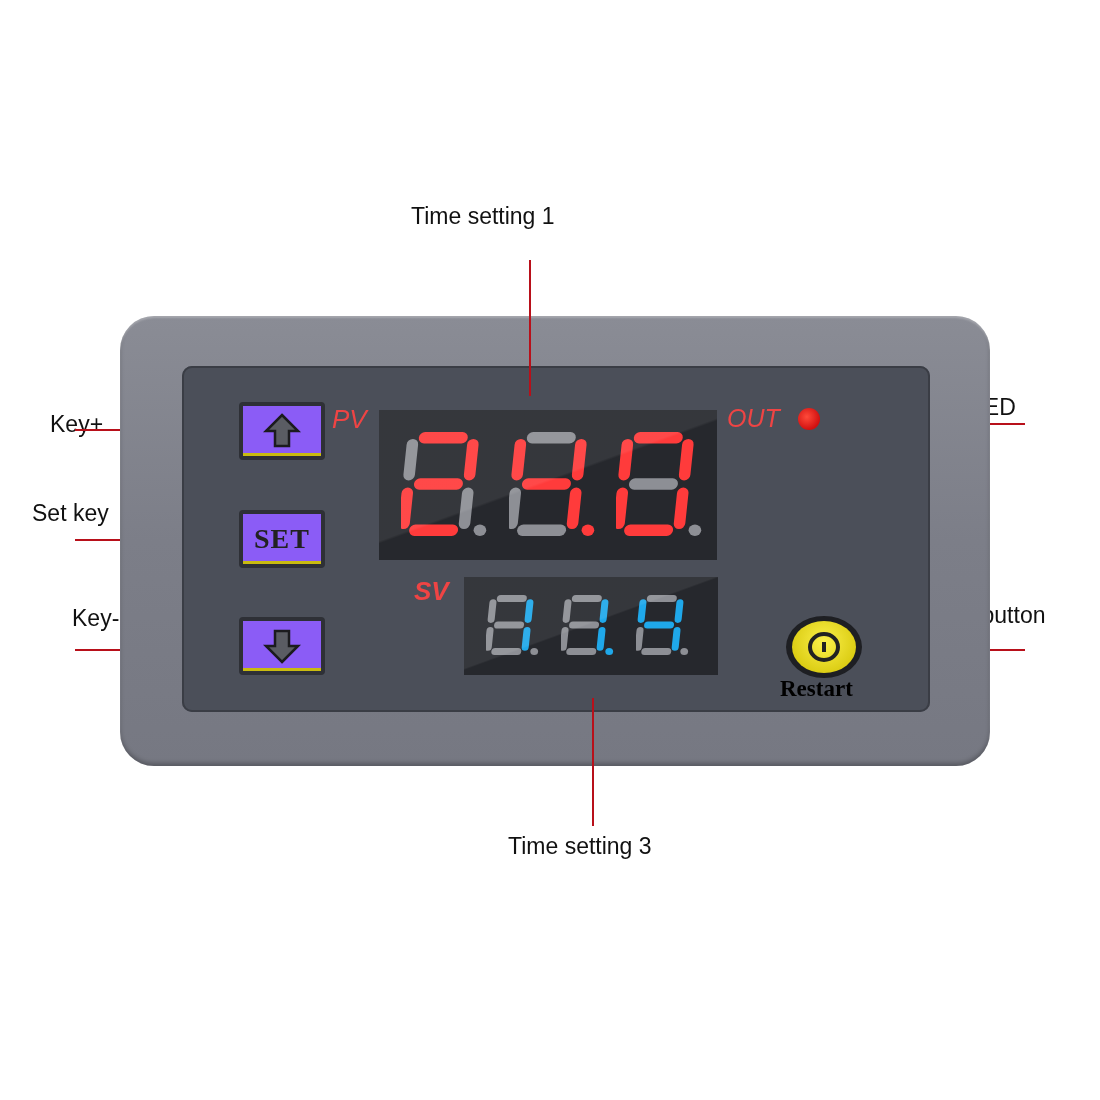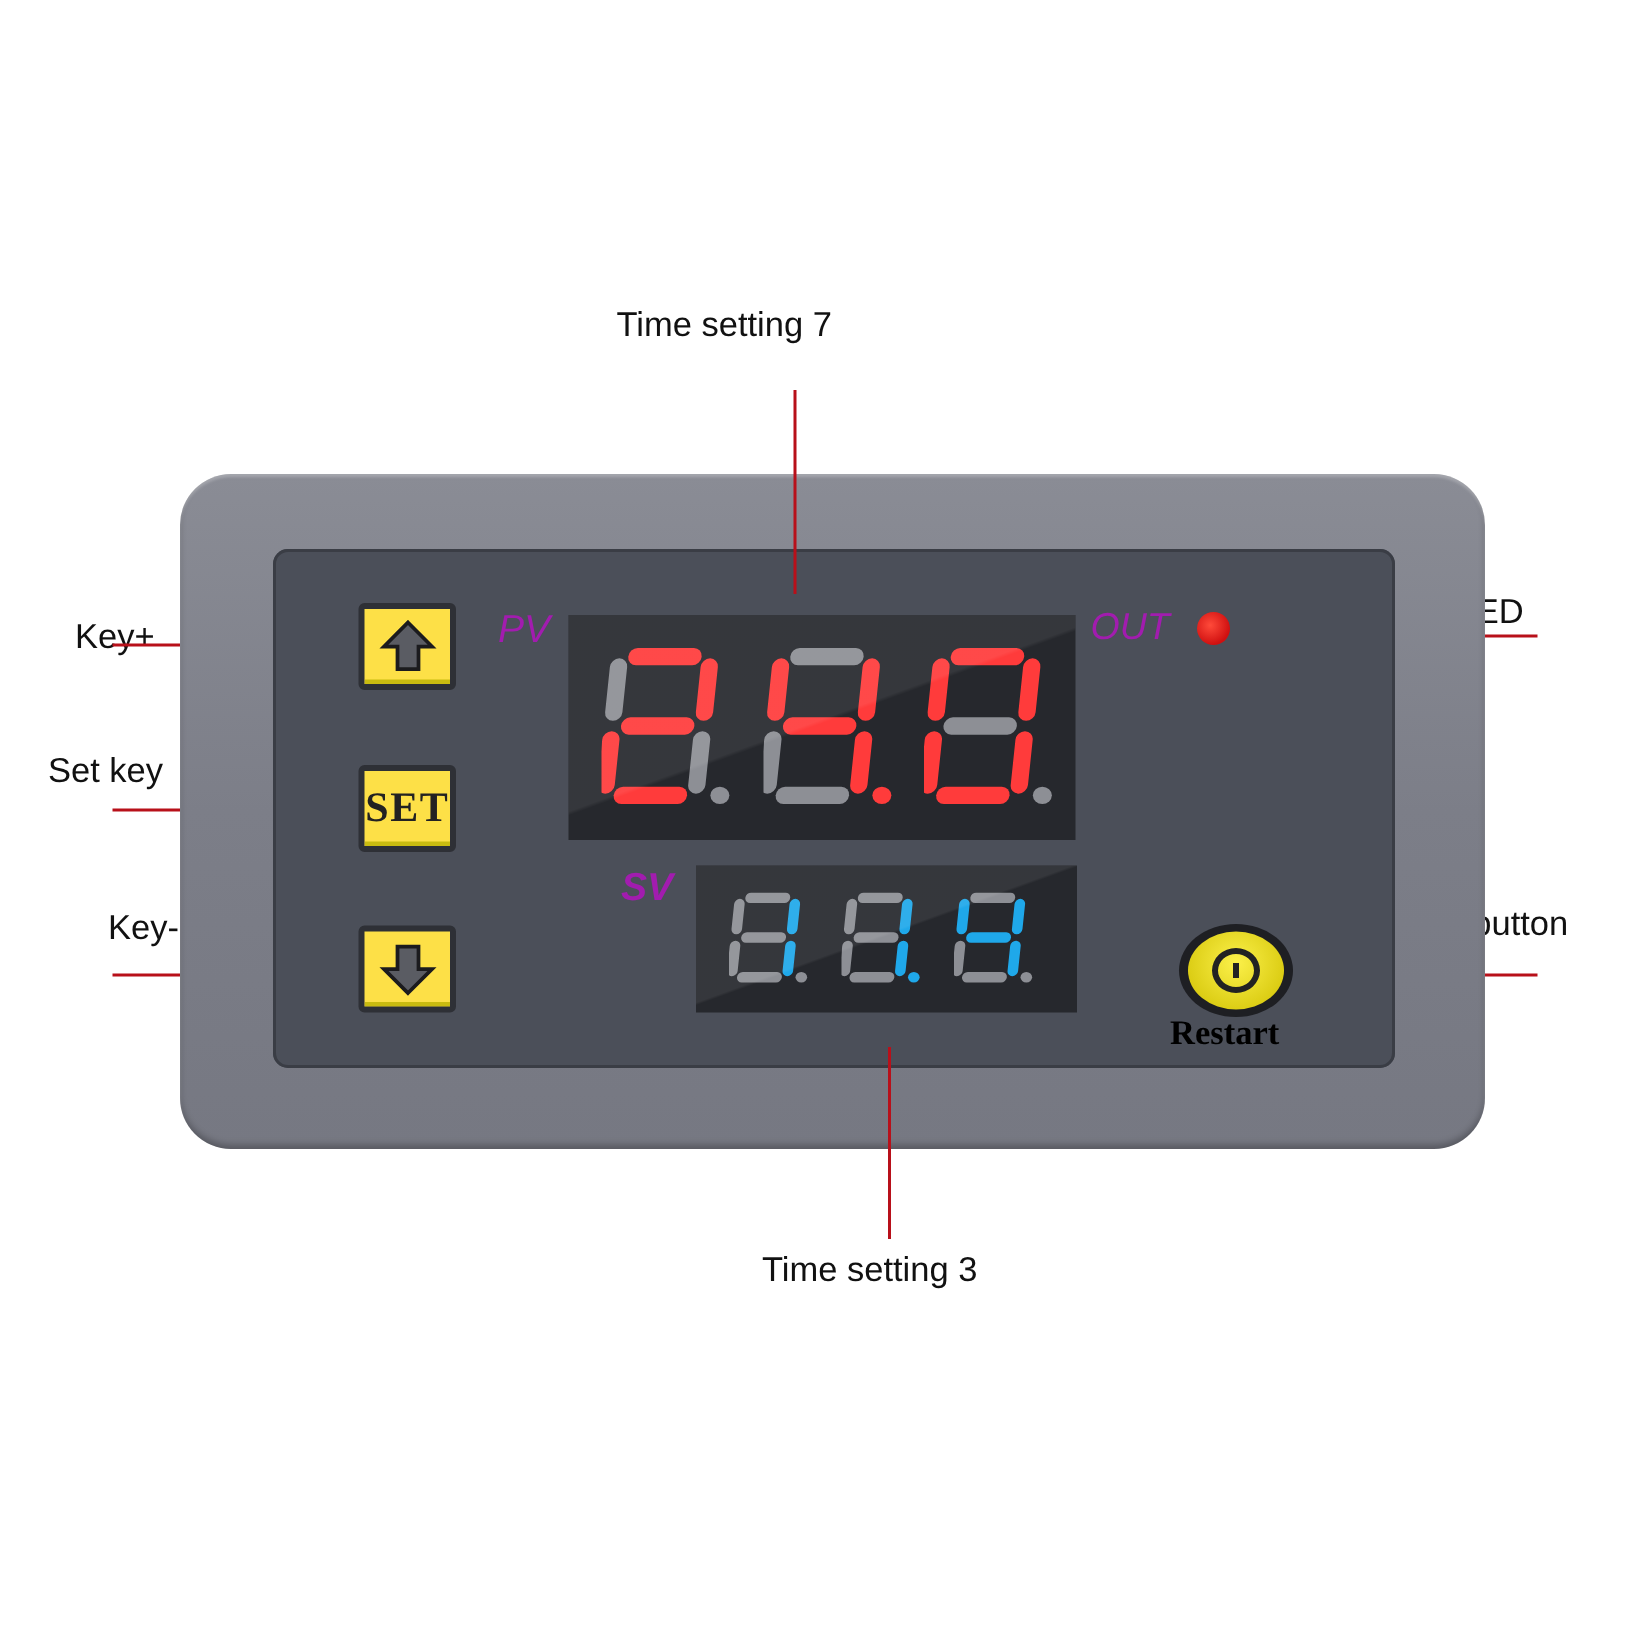--- a/index.html
+++ b/index.html
@@ -14,27 +14,27 @@
   
   .frame { position:absolute; left:120px; top:316px; width:870px; height:450px;
            background:linear-gradient(180deg,#8a8c95 0%,#7c7e88 50%,#767882 100%);
            border-radius:34px;
            box-shadow: inset 0 2px 2px rgba(255,255,255,0.25), inset 0 -3px 4px rgba(0,0,0,0.25); }
   .panel { position:absolute; left:182px; top:366px; width:748px; height:346px;
            background:#4b4f59; border-radius:10px;
            box-shadow: inset 0 0 0 2px #3a3d45; }
 
   
-  .key { position:absolute; width:65px; height:58px; background:#fde047;
+  .key { position:absolute; width:86px; height:58px; background:#8b5cf6;
          border:4px solid #2e3036; border-radius:4px; box-sizing:border-box;
          display:flex; align-items:center; justify-content:center; cursor:pointer;
          box-shadow: inset 0 -3px 0 #c9bb10; }
   .key-set-text { font-family:"Liberation Serif", serif; font-weight:bold; font-size:28px; color:#222; letter-spacing:1px; }
 
-  .silk { position:absolute; color:#a21caf; font-style:italic; font-size:26px; font-family:"Liberation Sans", sans-serif; }
+  .silk { position:absolute; color:#ef4444; font-style:italic; font-size:26px; font-family:"Liberation Sans", sans-serif; }
 
   
   .display { position:absolute; background:#26282d; overflow:hidden; }
   .display::after { content:""; position:absolute; left:0; top:0; right:0; bottom:0;
      background:linear-gradient(160deg, rgba(255,255,255,0.07) 0%, rgba(255,255,255,0.07) 48%, rgba(0,0,0,0) 49%); pointer-events:none; }
   .digits { position:absolute; display:flex; }
   .digit svg { display:block; }
 
   
   .led { position:absolute; width:22px; height:22px; border-radius:50%; background:radial-gradient(circle at 40% 40%, #ff4a3a, #d01010 70%); }
@@ -44,21 +44,21 @@
              border-radius:50%; background:#1e1f23; display:flex; align-items:center; justify-content:center; cursor:pointer; }
   .restart-inner { width:64px; height:52px; border-radius:50%; background:radial-gradient(ellipse at 50% 40%, #fbf04a, #d8c90e 80%);
              display:flex; align-items:center; justify-content:center; }
   .restart-ring { width:32px; height:30px; border-radius:50%; border:4px solid #222; box-sizing:border-box; display:flex; align-items:center; justify-content:center; }
   .restart-bar { width:4px; height:10px; background:#222; }
   .restart-text { position:absolute; left:780px; top:676px; font-family:"Liberation Serif", serif; font-weight:bold; font-size:23px; color:#000000; }
 </style>
 </head>
 <body>
 
-<div class="label" style="left:411px;top:203px;">Time setting 7</div>
+<div class="label" style="left:411px;top:203px;">Time setting 1</div>
 <div class="vline" style="left:529px;top:260px;height:135px;"></div>
 
 <div class="label" style="left:50px;top:396px;margin-top:15px;">Key+</div>
 <div class="hline" style="left:75px;top:429px;width:152px;"></div>
 
 <div class="label" style="left:32px;top:500px;">Set key</div>
 <div class="hline" style="left:75px;top:539px;width:152px;"></div>
 
 <div class="label" style="left:72px;top:605px;">Key-</div>
 <div class="hline" style="left:75px;top:649px;width:152px;"></div>

